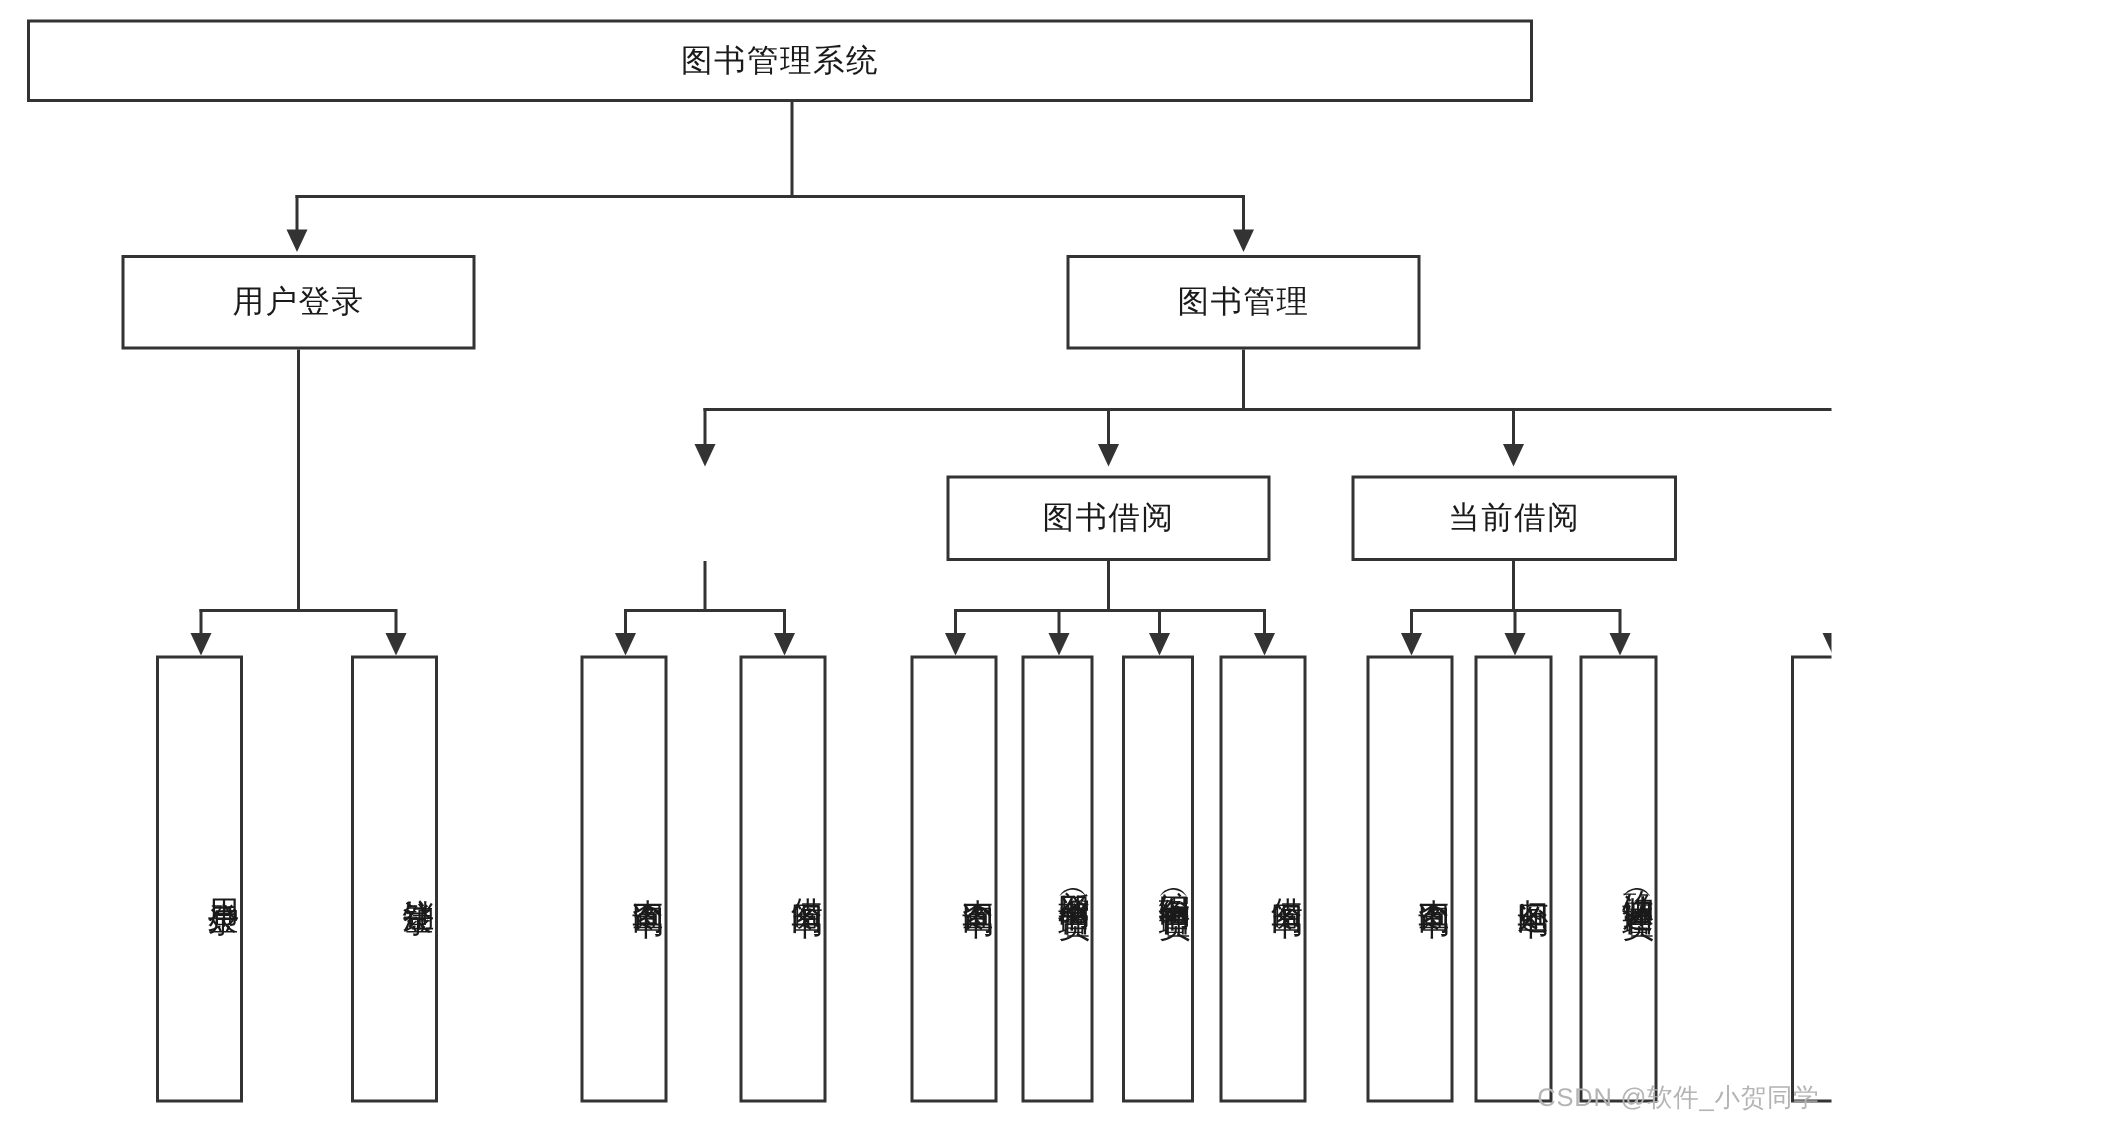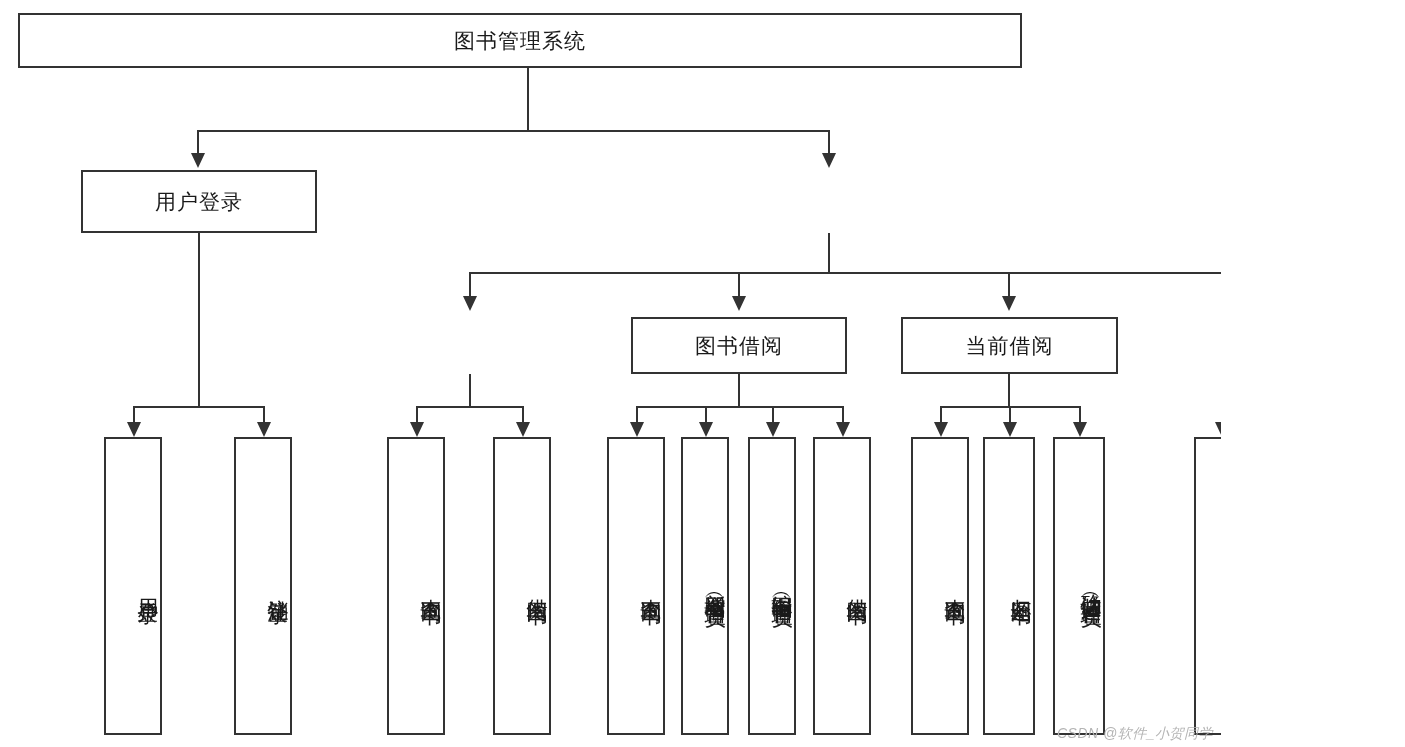--- a/index.html
+++ b/index.html
@@ -65,26 +65,25 @@
     height: 0;
     border-left: 7px solid transparent;
     border-right: 7px solid transparent;
     border-top: 15px solid #333333;
   }
   
   #watermark {
     position: absolute;
     right: 8px;
     bottom: 4px;
-    font-size: 14px;
+    font-size: 17px;
     color: #b4b4b4;
     letter-spacing: 0.5px;
     white-space: nowrap;
     pointer-events: none;
-    font-style: italic;
   }
 </style>
 </head>
 <body>
 
 <div id="canvas">
 
   <div class="node horizontal" style="left:18px; top:13px; width:1004px; height:55px;">
     <span class="node-label">图书管理系统</span>
   </div>
@@ -96,20 +95,23 @@
   <div class="conn v" style="left:197px; top:130px; height:25px;"></div>
   <div class="arrow" style="left:191px; top:153px;"></div>
 
   <div class="conn v" style="left:828px; top:130px; height:25px;"></div>
   <div class="arrow" style="left:822px; top:153px;"></div>
 
   <div class="node horizontal" style="left:81px; top:170px; width:236px; height:63px;">
     <span class="node-label">用户登录</span>
   </div>
 
+  <div class="node horizontal" style="left:711px; top:170px; width:236px; height:63px;">
+    <span class="node-label">图书管理</span>
+  </div>
 
   <div class="conn v" style="left:198px; top:233px; height:173px;"></div>
   <div class="conn h" style="left:133px; top:406px; width:131px;"></div>
   <div class="conn v" style="left:133px; top:406px; height:19px;"></div>
   <div class="arrow" style="left:127px; top:422px;"></div>
   <div class="conn v" style="left:263px; top:406px; height:19px;"></div>
   <div class="arrow" style="left:257px; top:422px;"></div>
 
   <div class="conn v" style="left:828px; top:233px; height:39px;"></div>
   <div class="conn h" style="left:469px; top:272px; width:811px;"></div>

